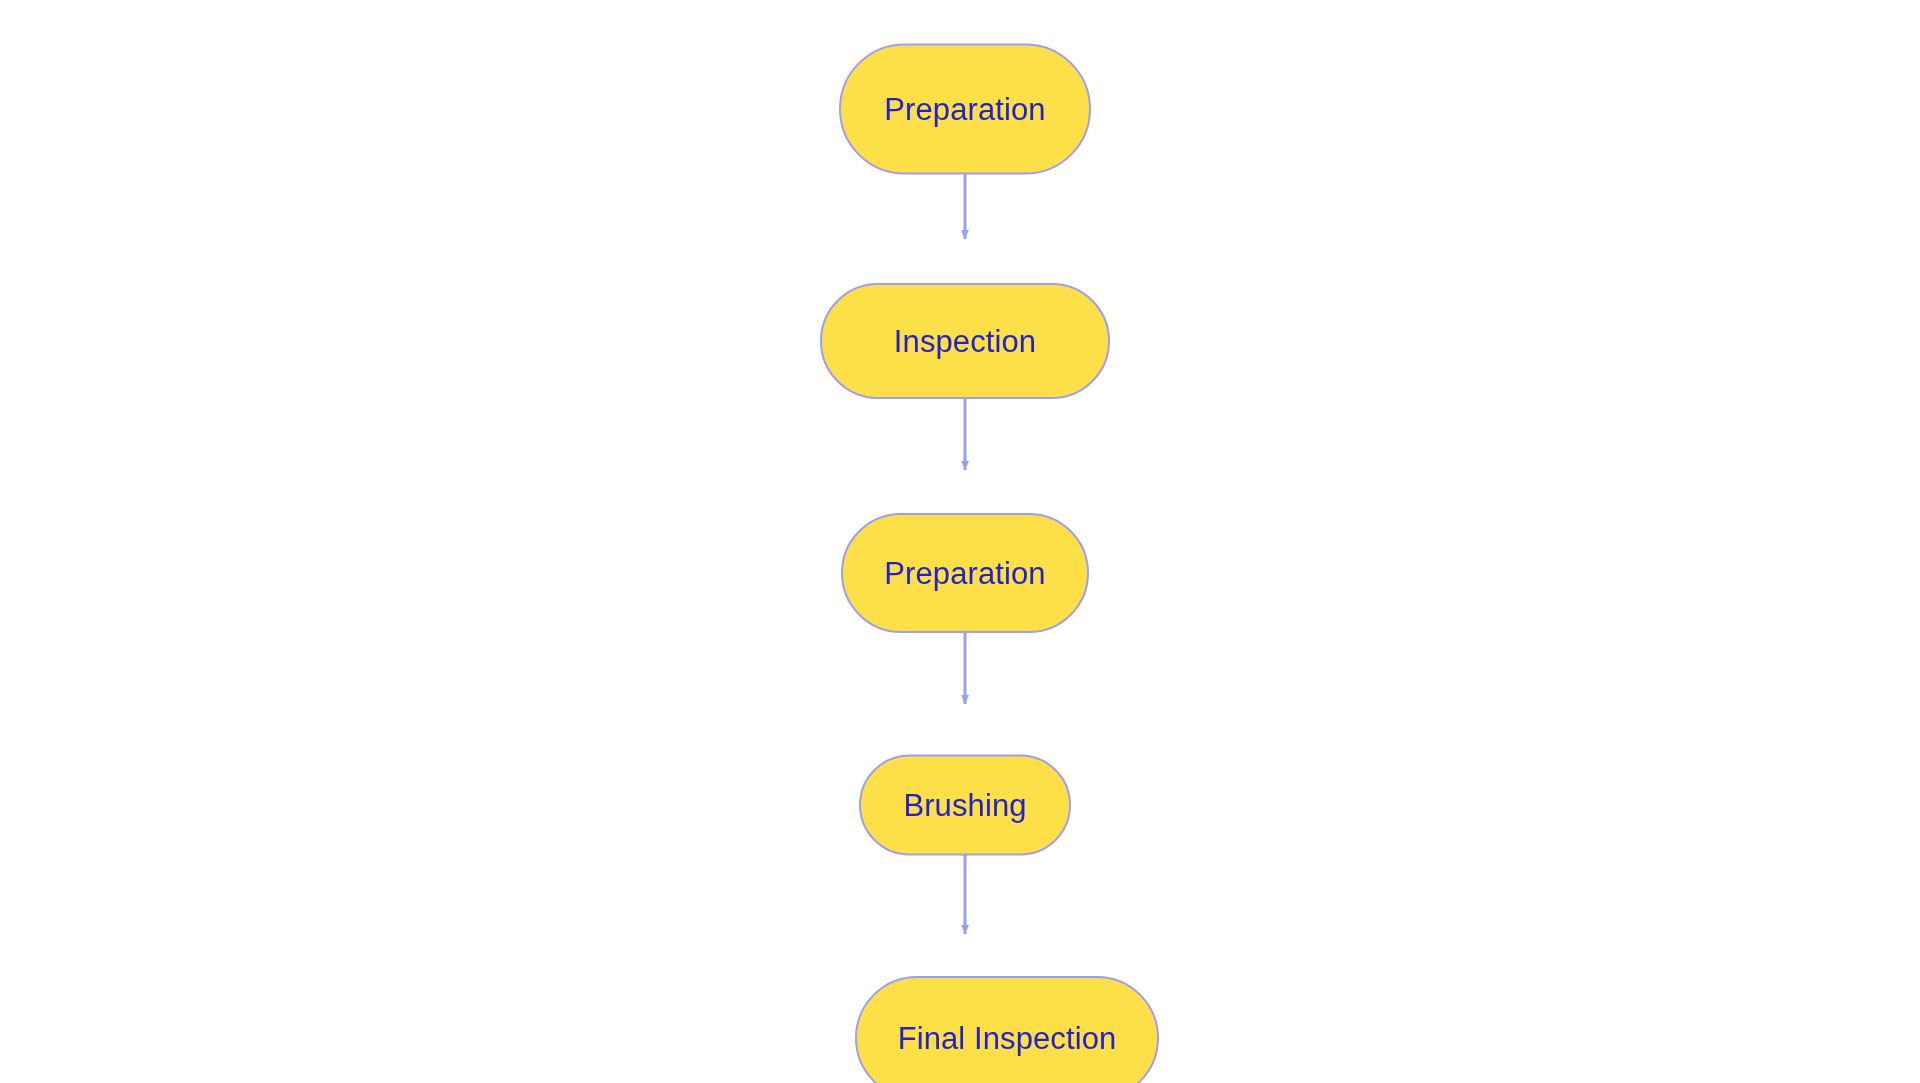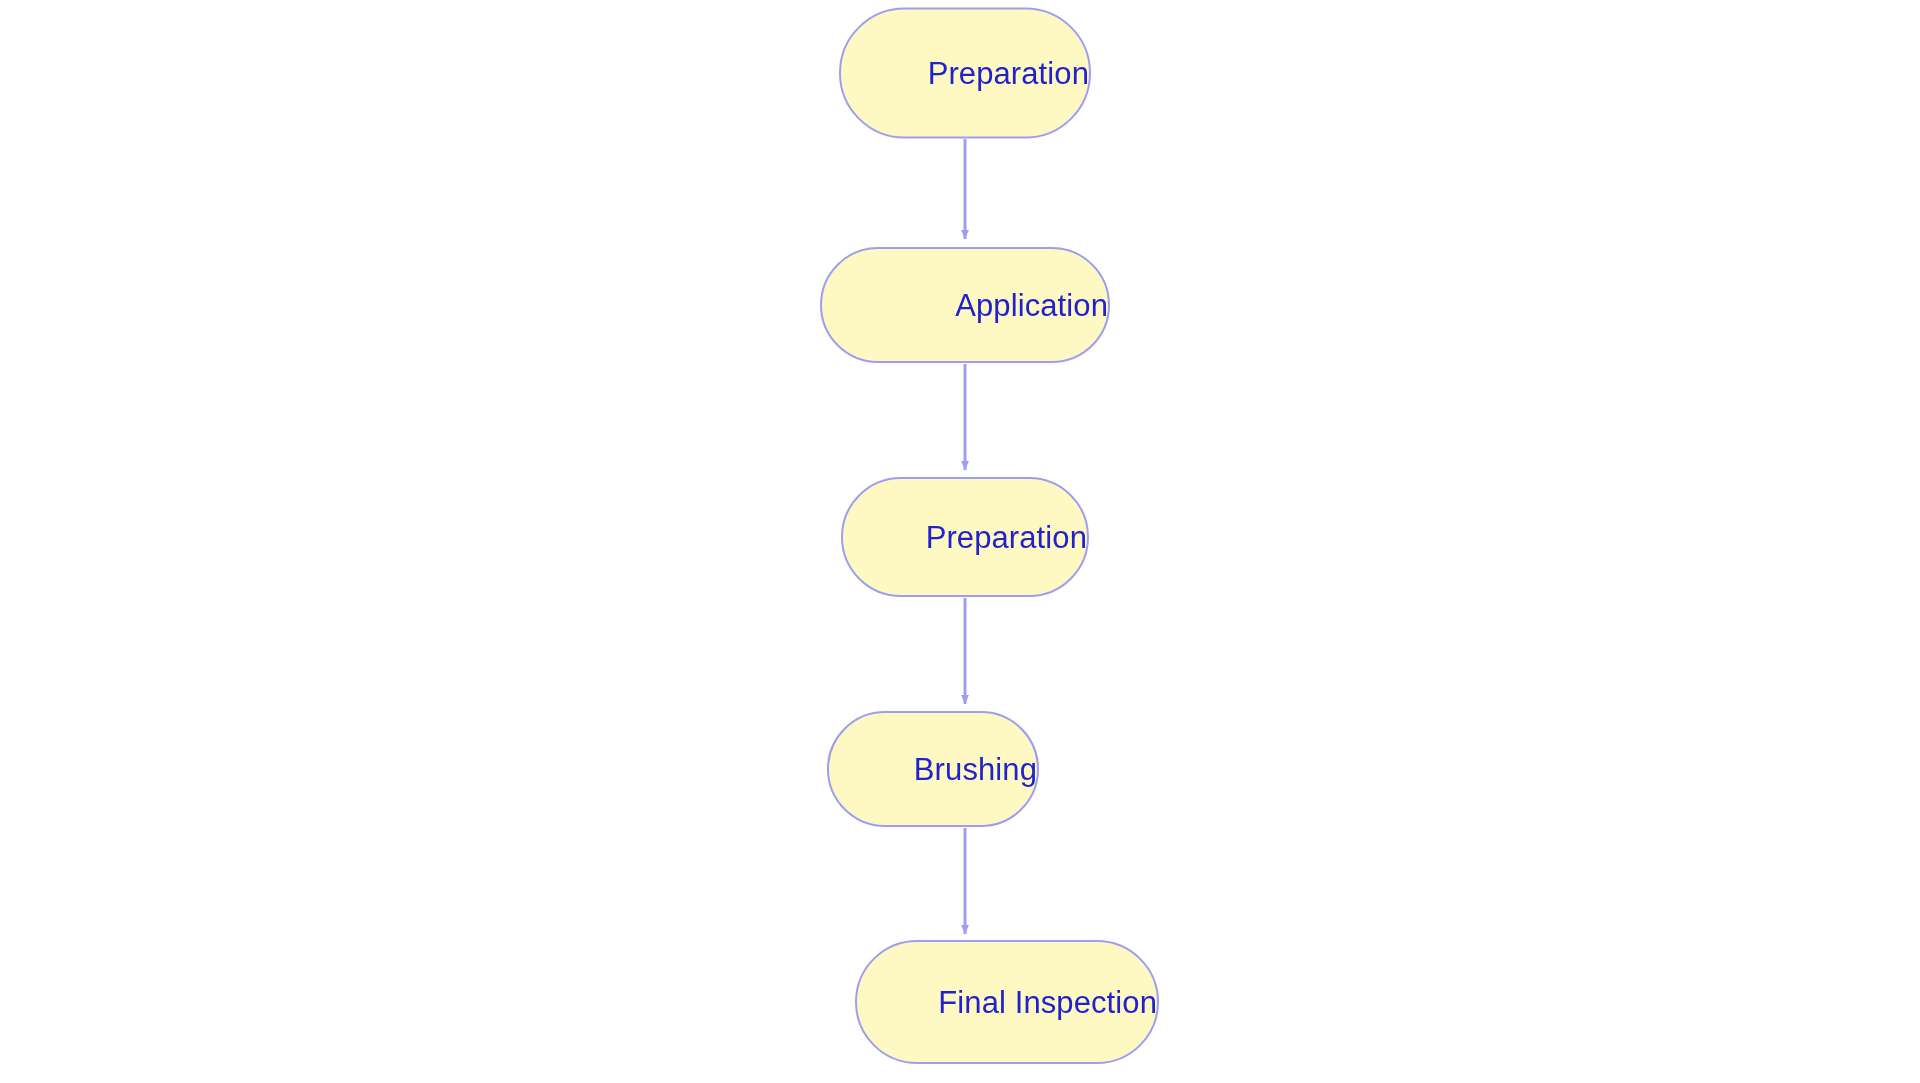--- a/index.html
+++ b/index.html
@@ -39,26 +39,27 @@
     top: 0;
     width: 1920px;
     height: 1083px;
   }
 
   .flow-node {
     position: absolute;
     box-sizing: border-box;
     display: flex;
     align-items: center;
-    justify-content: flex-end;
-    background: #fef9c3;
+    justify-content: center;
+    background: #fde047;
     border: 2px solid #9e9ef0;
     border-radius: 9999px;
     transform: translate(-50%, -50%);
     user-select: none;
+    margin-top: 36px;
   }
 
   .flow-node-label {
     color: #2222cc;
     font-family: "Liberation Sans", sans-serif;
     font-size: 31px;
     font-weight: 400;
     line-height: 1;
     letter-spacing: 0.1px;
     white-space: nowrap;
@@ -85,28 +86,28 @@
     </g>
   </svg>
 
   <div id="node-layer">
 
     <div class="flow-node" style="left:965px; top:73px; width:252px; height:131px;">
       <span class="flow-node-label">Preparation</span>
     </div>
 
     <div class="flow-node" style="left:965px; top:305px; width:290px; height:116px;">
-      <span class="flow-node-label">Application</span>
+      <span class="flow-node-label">Inspection</span>
     </div>
 
     <div class="flow-node" style="left:965px; top:537px; width:248px; height:120px;">
       <span class="flow-node-label">Preparation</span>
     </div>
 
-    <div class="flow-node" style="left:933px; top:769px; width:212px; height:116px;">
+    <div class="flow-node" style="left:965px; top:769px; width:212px; height:101px;">
       <span class="flow-node-label">Brushing</span>
     </div>
 
     <div class="flow-node" style="left:1007px; top:1002px; width:304px; height:124px;">
       <span class="flow-node-label">Final Inspection</span>
     </div>
 
   </div>
 </div>
 

